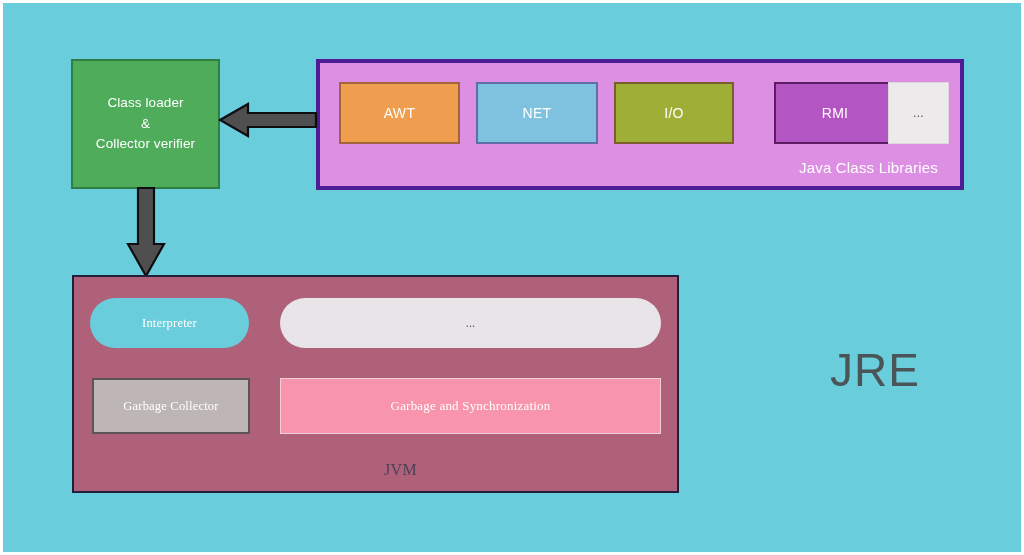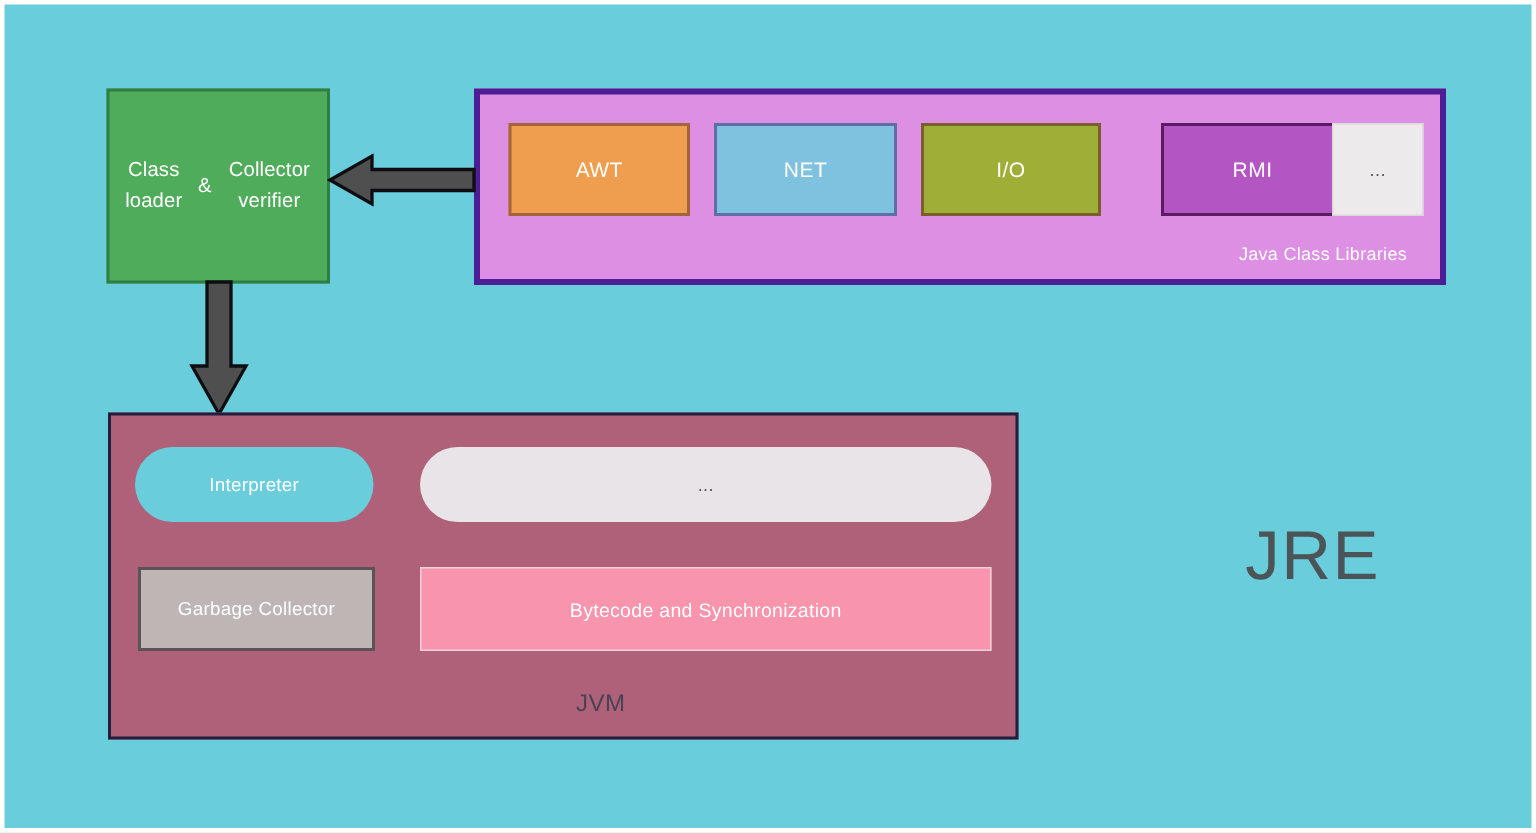--- a/index.html
+++ b/index.html
@@ -30,39 +30,39 @@
     justify-content: center;
     color: #ffffff;
     text-align: center;
   }
 
   
   #class-loader-box {
     left: 71px; top: 59px; width: 149px; height: 130px;
     background: #4FAC5B;
     border: 2px solid #2F7F45;
-    flex-direction: row;
+    flex-direction: column;
     font-size: 13.5px;
     line-height: 1.55;
     letter-spacing: .1px;
   }
 
   
   #class-libraries-panel {
     left: 316px; top: 59px; width: 648px; height: 131px;
     background: #DD8FE4;
     border: 4px solid #4c1d95;
     display: block;
   }
   #class-libraries-label {
     position: absolute;
     left: 0; right: 22px; bottom: 10px;
     text-align: right;
     color: #ffffff;
-    font-size: 12px;
+    font-size: 15px;
     letter-spacing: .2px;
   }
   .lib-chip {
     position: absolute;
     top: 19px; height: 62px;
     box-sizing: border-box;
     display: flex; align-items: center; justify-content: center;
     font-size: 14px;
     color: #ffffff;
     letter-spacing: .3px;
@@ -87,20 +87,21 @@
     left: 120px; top: 186px;
     width: 52px; height: 92px;
   }
 
   
   #jvm-panel {
     left: 72px; top: 275px; width: 607px; height: 218px;
     background: #AE6179;
     border: 2px solid #221E3C;
     display: block;
+    font-family: Liberation Serif, serif;
   }
   #jvm-label {
     position: absolute;
     left: 278px; bottom: 12px;
     width: 120px;
     text-align: left;
     color: #4B4254;
     font-size: 16px;
     letter-spacing: .3px;
     margin-left: 32px;
@@ -188,20 +189,20 @@
     <div class="jvm-item" id="jvm-interpreter">
       <span>Interpreter</span>
     </div>
     <div class="jvm-item" id="jvm-more">
       <span>...</span>
     </div>
     <div class="jvm-item" id="jvm-gc">
       <span>Garbage Collector</span>
     </div>
     <div class="jvm-item" id="jvm-threads">
-      <span>Bytecode and Synchronization</span>
+      <span>Garbage and Synchronization</span>
     </div>
     <div id="jvm-label">JVM</div>
   </div>
 
   <div id="jre-label">JRE</div>
 
 </div>
 
 </body></html>

